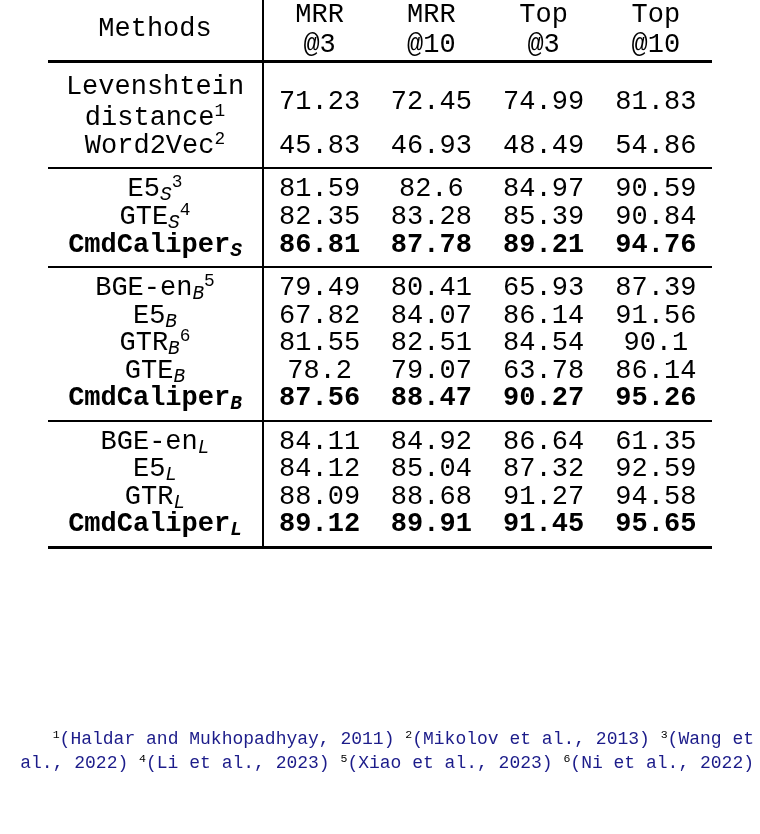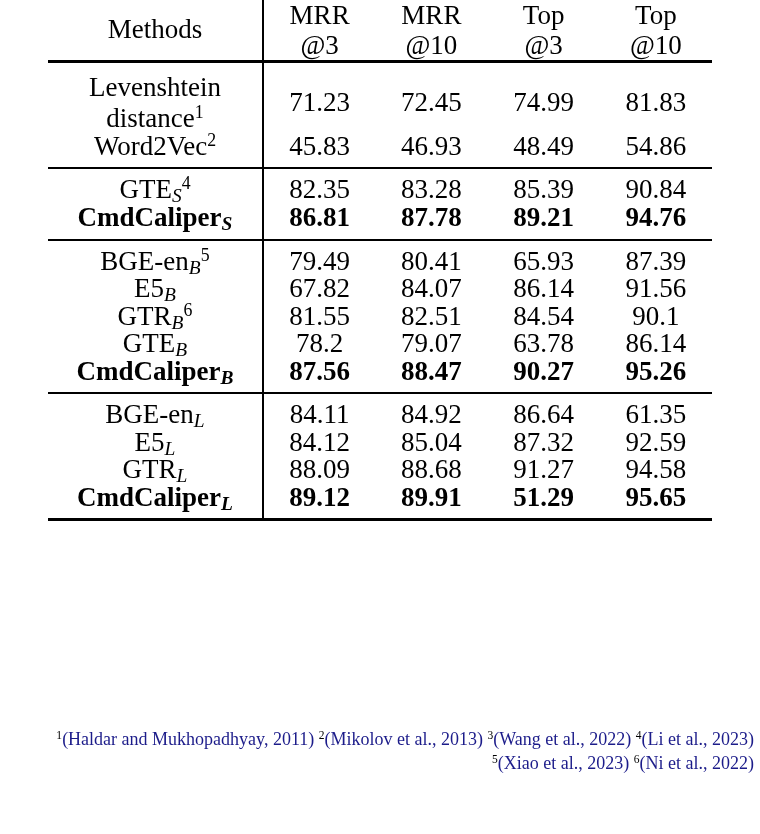--- a/index.html
+++ b/index.html
@@ -13,20 +13,21 @@
     font-family: "Liberation Serif", "DejaVu Serif", serif;
     color: #000000;
     -webkit-font-smoothing: antialiased;
   }
 
   .page {
     position: relative;
     width: 760px;
     height: 834px;
     overflow: hidden;
+    font-family: Liberation Mono, monospace;
   }
 
   
   .table-wrap {
     position: absolute;
     left: 48px;
     top: 0;
     width: 664px;
   }
 
@@ -203,20 +204,27 @@
             <td colspan="4" class="vrule"></td>
           </tr>
           <tr class="rule-row">
             <td colspan="5" class="hrule thin"></td>
           </tr>
           <tr class="gap-row-b">
             <td></td>
             <td colspan="4" class="vrule"></td>
           </tr>
           <tr>
+            <td class="method">E5<sub>S</sub><sup>3</sup></td>
+            <td class="val vrule">81.59</td>
+            <td class="val">82.6</td>
+            <td class="val">84.97</td>
+            <td class="val">90.59</td>
+          </tr>
+          <tr>
             <td class="method">GTE<sub>S</sub><sup>4</sup></td>
             <td class="val vrule">82.35</td>
             <td class="val">83.28</td>
             <td class="val">85.39</td>
             <td class="val">90.84</td>
           </tr>
           <tr>
             <td class="method bold">CmdCaliper<sub>S</sub></td>
             <td class="val bold vrule">86.81</td>
             <td class="val bold">87.78</td>
@@ -298,21 +306,21 @@
             <td class="method">GTR<sub>L</sub></td>
             <td class="val vrule">88.09</td>
             <td class="val">88.68</td>
             <td class="val">91.27</td>
             <td class="val">94.58</td>
           </tr>
           <tr>
             <td class="method bold">CmdCaliper<sub>L</sub></td>
             <td class="val bold vrule">89.12</td>
             <td class="val bold">89.91</td>
-            <td class="val bold">51.29</td>
+            <td class="val bold">91.45</td>
             <td class="val bold">95.65</td>
           </tr>
           <tr class="gap-row-b">
             <td></td>
             <td colspan="4" class="vrule"></td>
           </tr>
           <tr class="rule-row">
             <td colspan="5" class="hrule"></td>
           </tr>
         </tbody>

